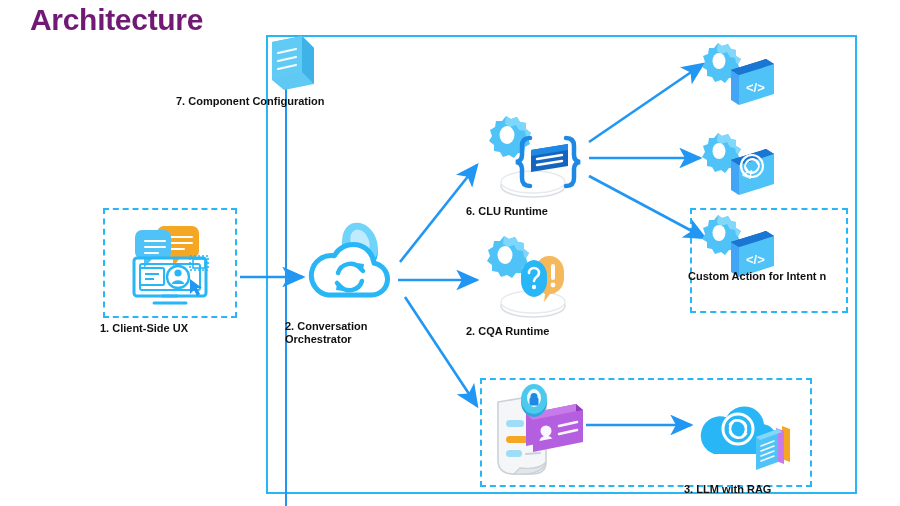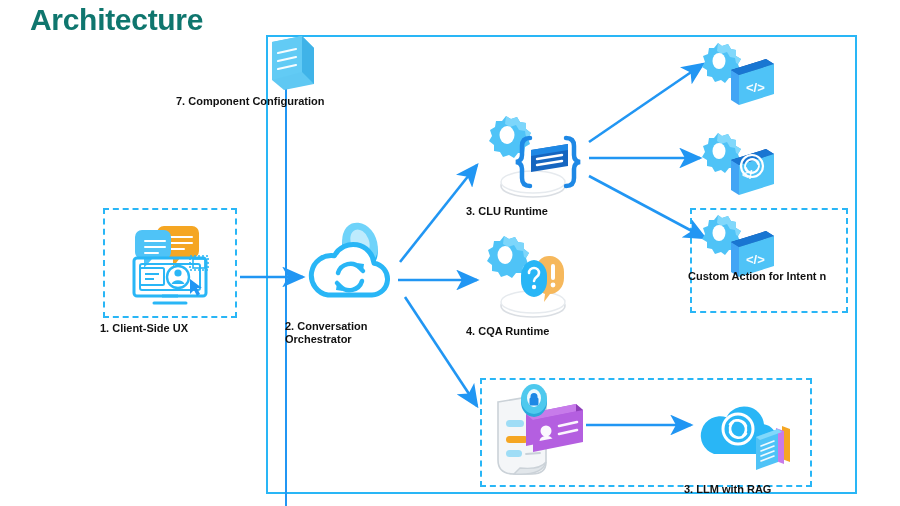--- a/index.html
+++ b/index.html
@@ -17,21 +17,21 @@
     background: #ffffff;
     overflow: hidden;
   }
   
   #page-title {
     position: absolute;
     left: 30px;
     top: 2px;
     font-size: 30px;
     font-weight: bold;
-    color: #0f766e;
+    color: #701a75;
     letter-spacing: -0.3px;
     line-height: 1.2;
   }
   
   #main-box {
     position: absolute;
     left: 266px;
     top: 35px;
     width: 591px;
     height: 459px;
@@ -202,21 +202,21 @@
       <path d="M90,30 q8,0 8,8 l0,9 q0,6 6,7 q-6,1 -6,7 l0,9 q0,8 -8,8" fill="none" stroke="#1E88E5" stroke-width="4.5" stroke-linecap="round"></path>
 
       <path d="M55,42 L92,36 L92,58 L55,64 Z" fill="#1565C0"></path>
       <path d="M55,42 L92,36 L92,42 L55,48 Z" fill="#1E88E5"></path>
       <g stroke="#FFFFFF" stroke-width="2.4" stroke-linecap="round">
         <line x1="61" y1="51" x2="86" y2="47"></line>
         <line x1="61" y1="57" x2="86" y2="53"></line>
       </g>
     </svg>
   </div>
-  <div class="node-label" style="left:466px; top:205px; width:130px;">3. CLU Runtime</div>
+  <div class="node-label" style="left:466px; top:205px; width:130px;">6. CLU Runtime</div>
 
   <div class="node" style="left:476px; top:228px;">
     <svg width="108" height="92" viewBox="0 0 108 92">
       <ellipse cx="57" cy="78" rx="32" ry="11" fill="#FFFFFF" stroke="#DADEE3" stroke-width="1.6"></ellipse>
       <ellipse cx="57" cy="74" rx="32" ry="11" fill="#FFFFFF" stroke="#E6EAEE" stroke-width="1.4"></ellipse>
 
       <g transform="translate(8,6)">
         <path d="M20,2 l5,3 l6,-2 l3,5 l6,1 l0,6 l5,4 l-3,5 l2,6 l-5,3 l-1,6 l-6,0 l-4,5 l-5,-3 l-6,2 l-3,-5 l-6,-1 l0,-6 l-5,-4 l3,-5 l-2,-6 l5,-3 l1,-6 l6,0 z" fill="#4FC3F7"></path>
         <path d="M20,2 l5,3 l6,-2 l3,5 l6,1 l0,6 l5,4 l-3,5 l-2,-1 l-1,-6 l-6,-1 l-3,-5 l-6,2 l-5,-3 z" fill="#7DD6FB"></path>
         <ellipse cx="21" cy="21" rx="7.5" ry="9" fill="#FFFFFF"></ellipse>
@@ -224,21 +224,21 @@
 
       <path d="M74,28 a14,16 0 0 1 14,16 v6 a14,16 0 0 1 -14,16 l-6,8 l1,-8 a14,16 0 0 1 -10,-16 v-6 a14,16 0 0 1 15,-16 z" fill="#F6B85C"></path>
       <rect x="75" y="36" width="4" height="16" rx="2" fill="#FFFFFF"></rect>
       <circle cx="77" cy="57" r="2.4" fill="#FFFFFF"></circle>
 
       <path d="M58,32 a14,16 0 0 1 13,16 v5 a14,16 0 0 1 -13,16 a14,16 0 0 1 -13,-16 v-5 a14,16 0 0 1 13,-16 z" fill="#29B6F6"></path>
       <path d="M53,45 a5,5 0 0 1 10,0 c0,4 -5,4 -5,8" fill="none" stroke="#FFFFFF" stroke-width="2.6" stroke-linecap="round"></path>
       <circle cx="58" cy="59" r="2.2" fill="#FFFFFF"></circle>
     </svg>
   </div>
-  <div class="node-label" style="left:466px; top:325px; width:130px;">4. CQA Runtime</div>
+  <div class="node-label" style="left:466px; top:325px; width:130px;">2. CQA Runtime</div>
 
   <div class="node" style="left:698px; top:40px;">
     <svg width="90" height="70" viewBox="0 0 90 70">
       <g transform="translate(2,2)">
         <path d="M18,1 l4,3 l6,-2 l3,5 l5,1 l0,6 l5,3 l-3,5 l2,6 l-5,2 l-1,6 l-5,0 l-4,5 l-4,-3 l-6,2 l-3,-5 l-5,-1 l0,-6 l-5,-3 l3,-5 l-2,-6 l5,-2 l1,-6 l5,0 z" fill="#4FC3F7"></path>
         <path d="M18,1 l4,3 l6,-2 l3,5 l5,1 l0,6 l5,3 l-3,5 l-2,-1 l-1,-5 l-5,-1 l-3,-5 l-6,2 l-4,-3 z" fill="#81D8FB"></path>
         <ellipse cx="19" cy="19" rx="6.5" ry="8" fill="#FFFFFF"></ellipse>
       </g>
       <path d="M33,30 L68,19 L68,49 L33,60 Z" fill="#0D47A1"></path>
       <path d="M68,19 L76,24 L76,54 L68,49 Z" fill="#1565C0"></path>

